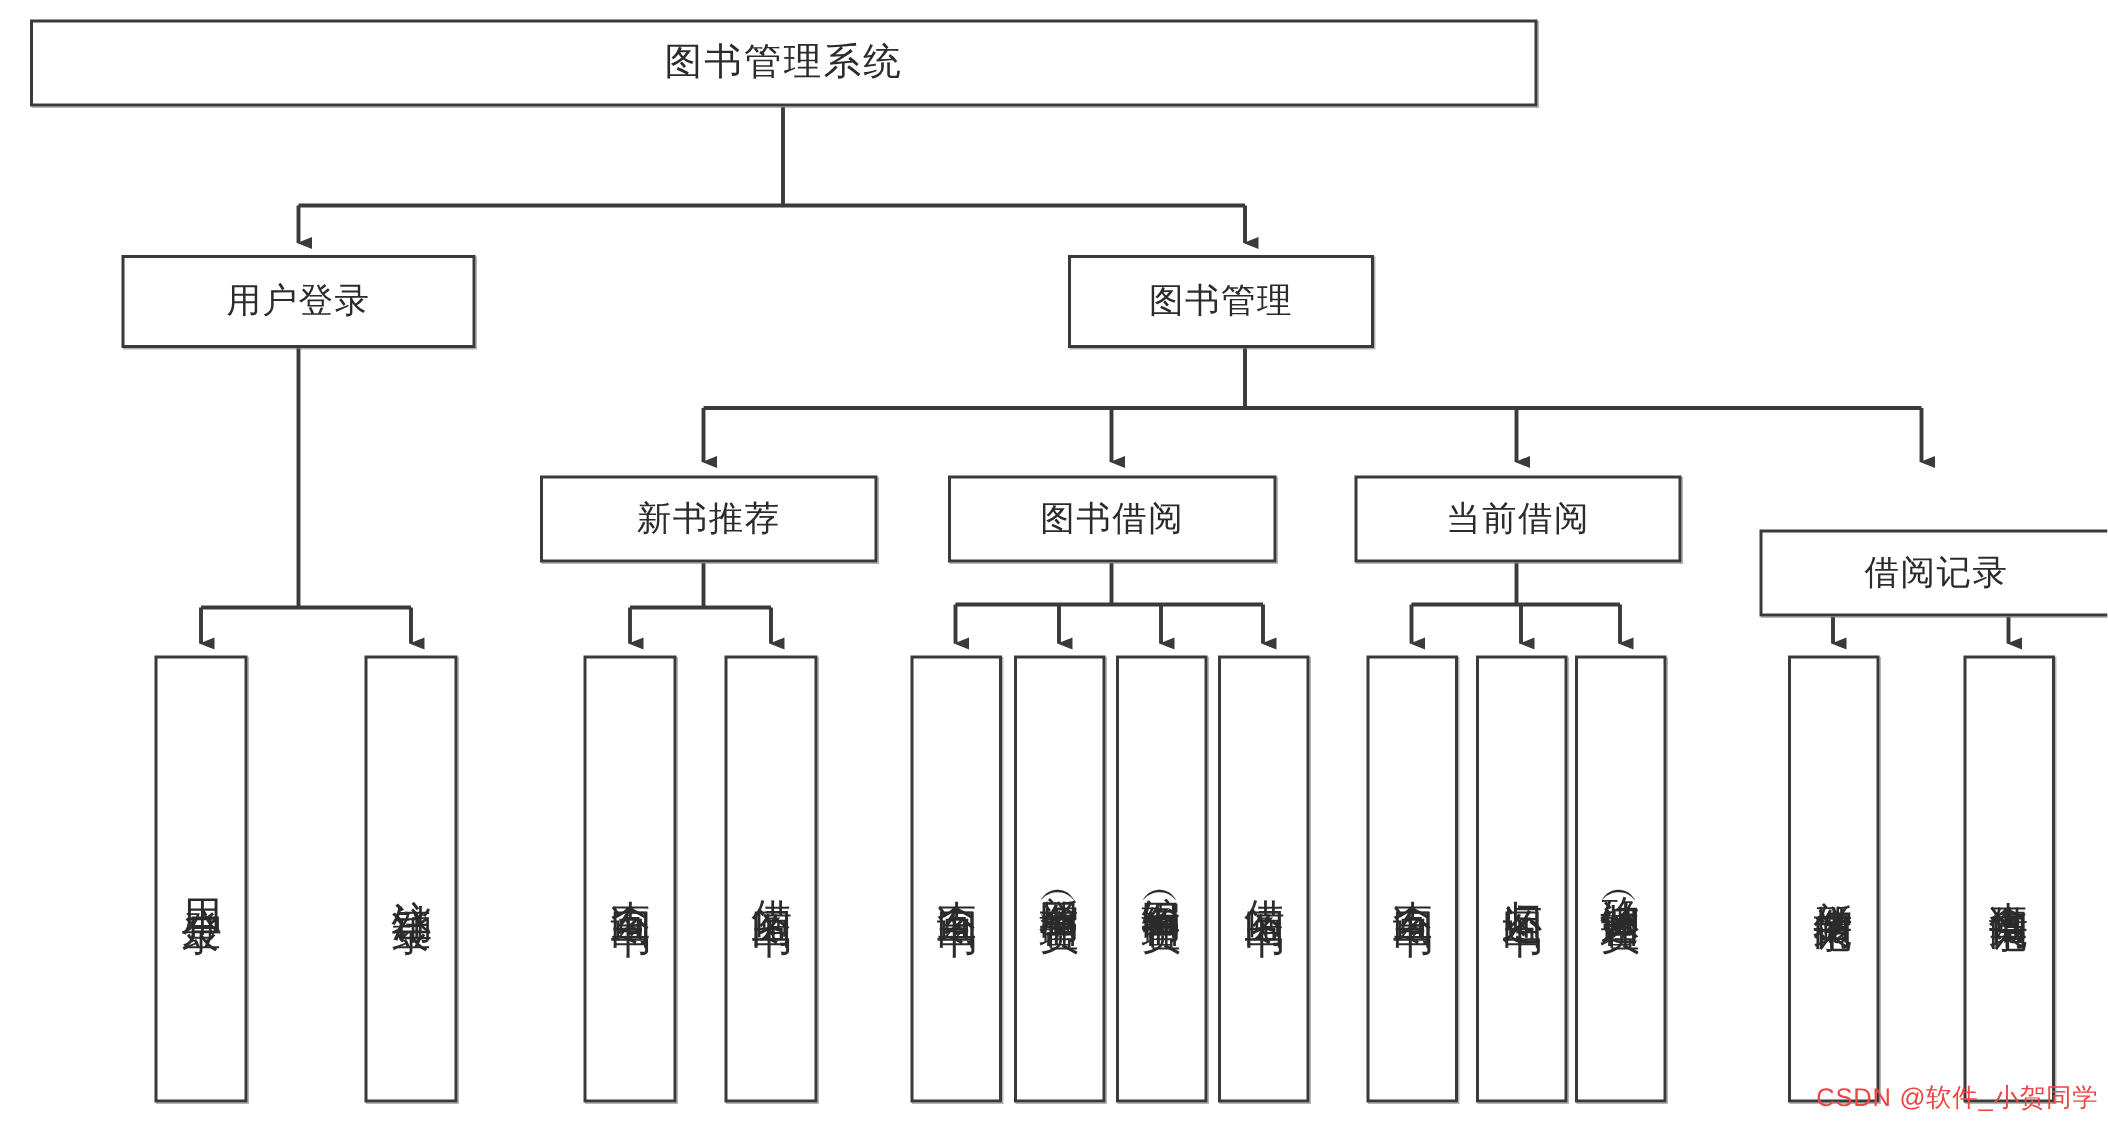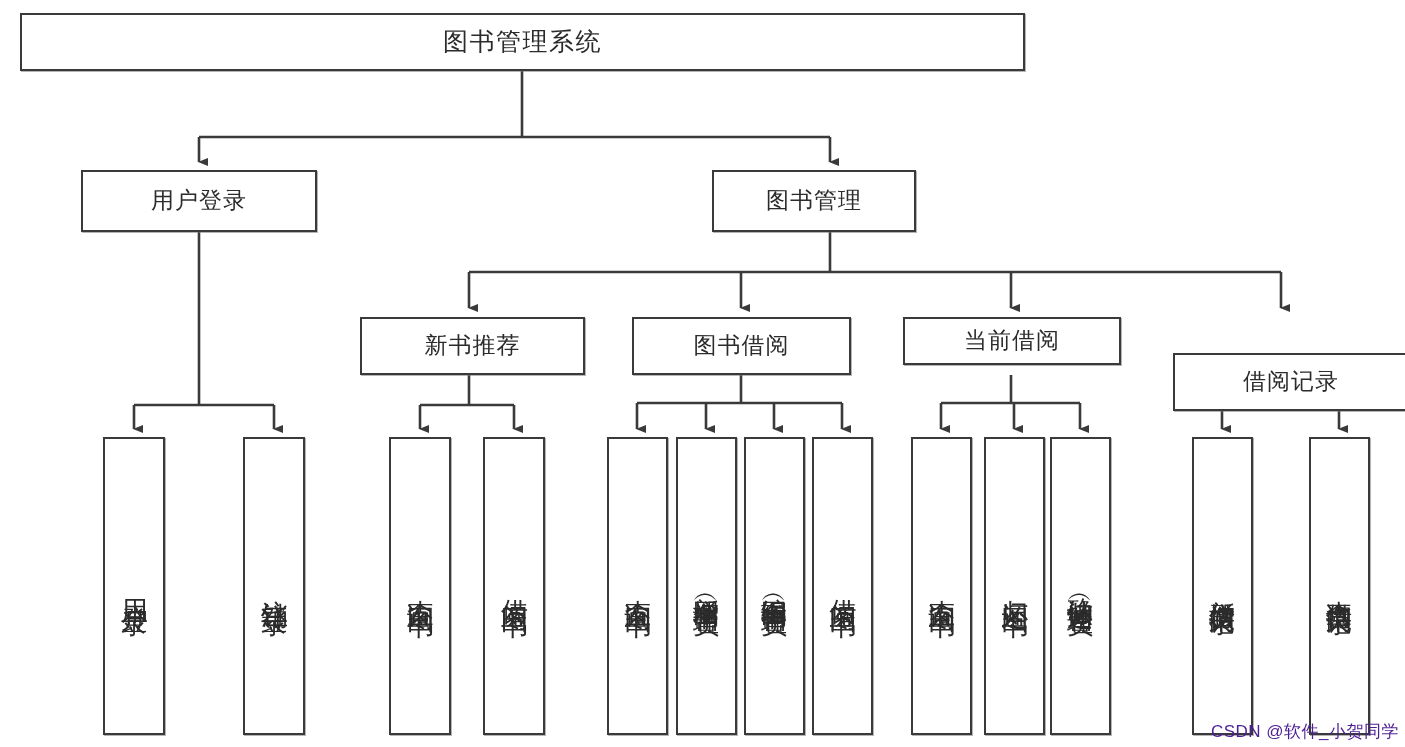--- a/index.html
+++ b/index.html
@@ -71,21 +71,21 @@
   .node.vert.tall .node-label {
     font-size: 26px;
     letter-spacing: 2px;
     max-height: 282px;
   }
   .watermark {
     position: absolute;
     right: 6px;
     bottom: 4px;
     font-size: 17px;
-    color: #4c1d95;
+    color: #ef4444;
     letter-spacing: 0.5px;
     z-index: 3;
     white-space: nowrap;
   }
 </style>
 </head>
 <body>
 
 <div id="diagram-root">
 
@@ -149,21 +149,21 @@
   <div class="node horiz" style="left: 712px; top: 170px; width: 204px; height: 62px;">
     <span class="node-label">图书管理</span>
   </div>
 
   <div class="node horiz" style="left: 360px; top: 317px; width: 225px; height: 58px;">
     <span class="node-label">新书推荐</span>
   </div>
   <div class="node horiz" style="left: 632px; top: 317px; width: 219px; height: 58px; font-family: Liberation Serif, serif;">
     <span class="node-label">图书借阅</span>
   </div>
-  <div class="node horiz" style="left: 903px; top: 317px; width: 218px; height: 48px;">
+  <div class="node horiz" style="left: 903px; top: 317px; width: 218px; height: 58px;">
     <span class="node-label">当前借阅</span>
   </div>
   <div class="node horiz" style="left: 1173px; top: 317px; width: 236px; height: 58px; margin-top: 36px;">
     <span class="node-label">借阅记录</span>
   </div>
 
   <div class="node vert" style="left: 103px; top: 437px; width: 62px; height: 298px;">
     <span class="node-label">用户登录</span>
   </div>
   <div class="node vert" style="left: 243px; top: 437px; width: 62px; height: 298px;">

